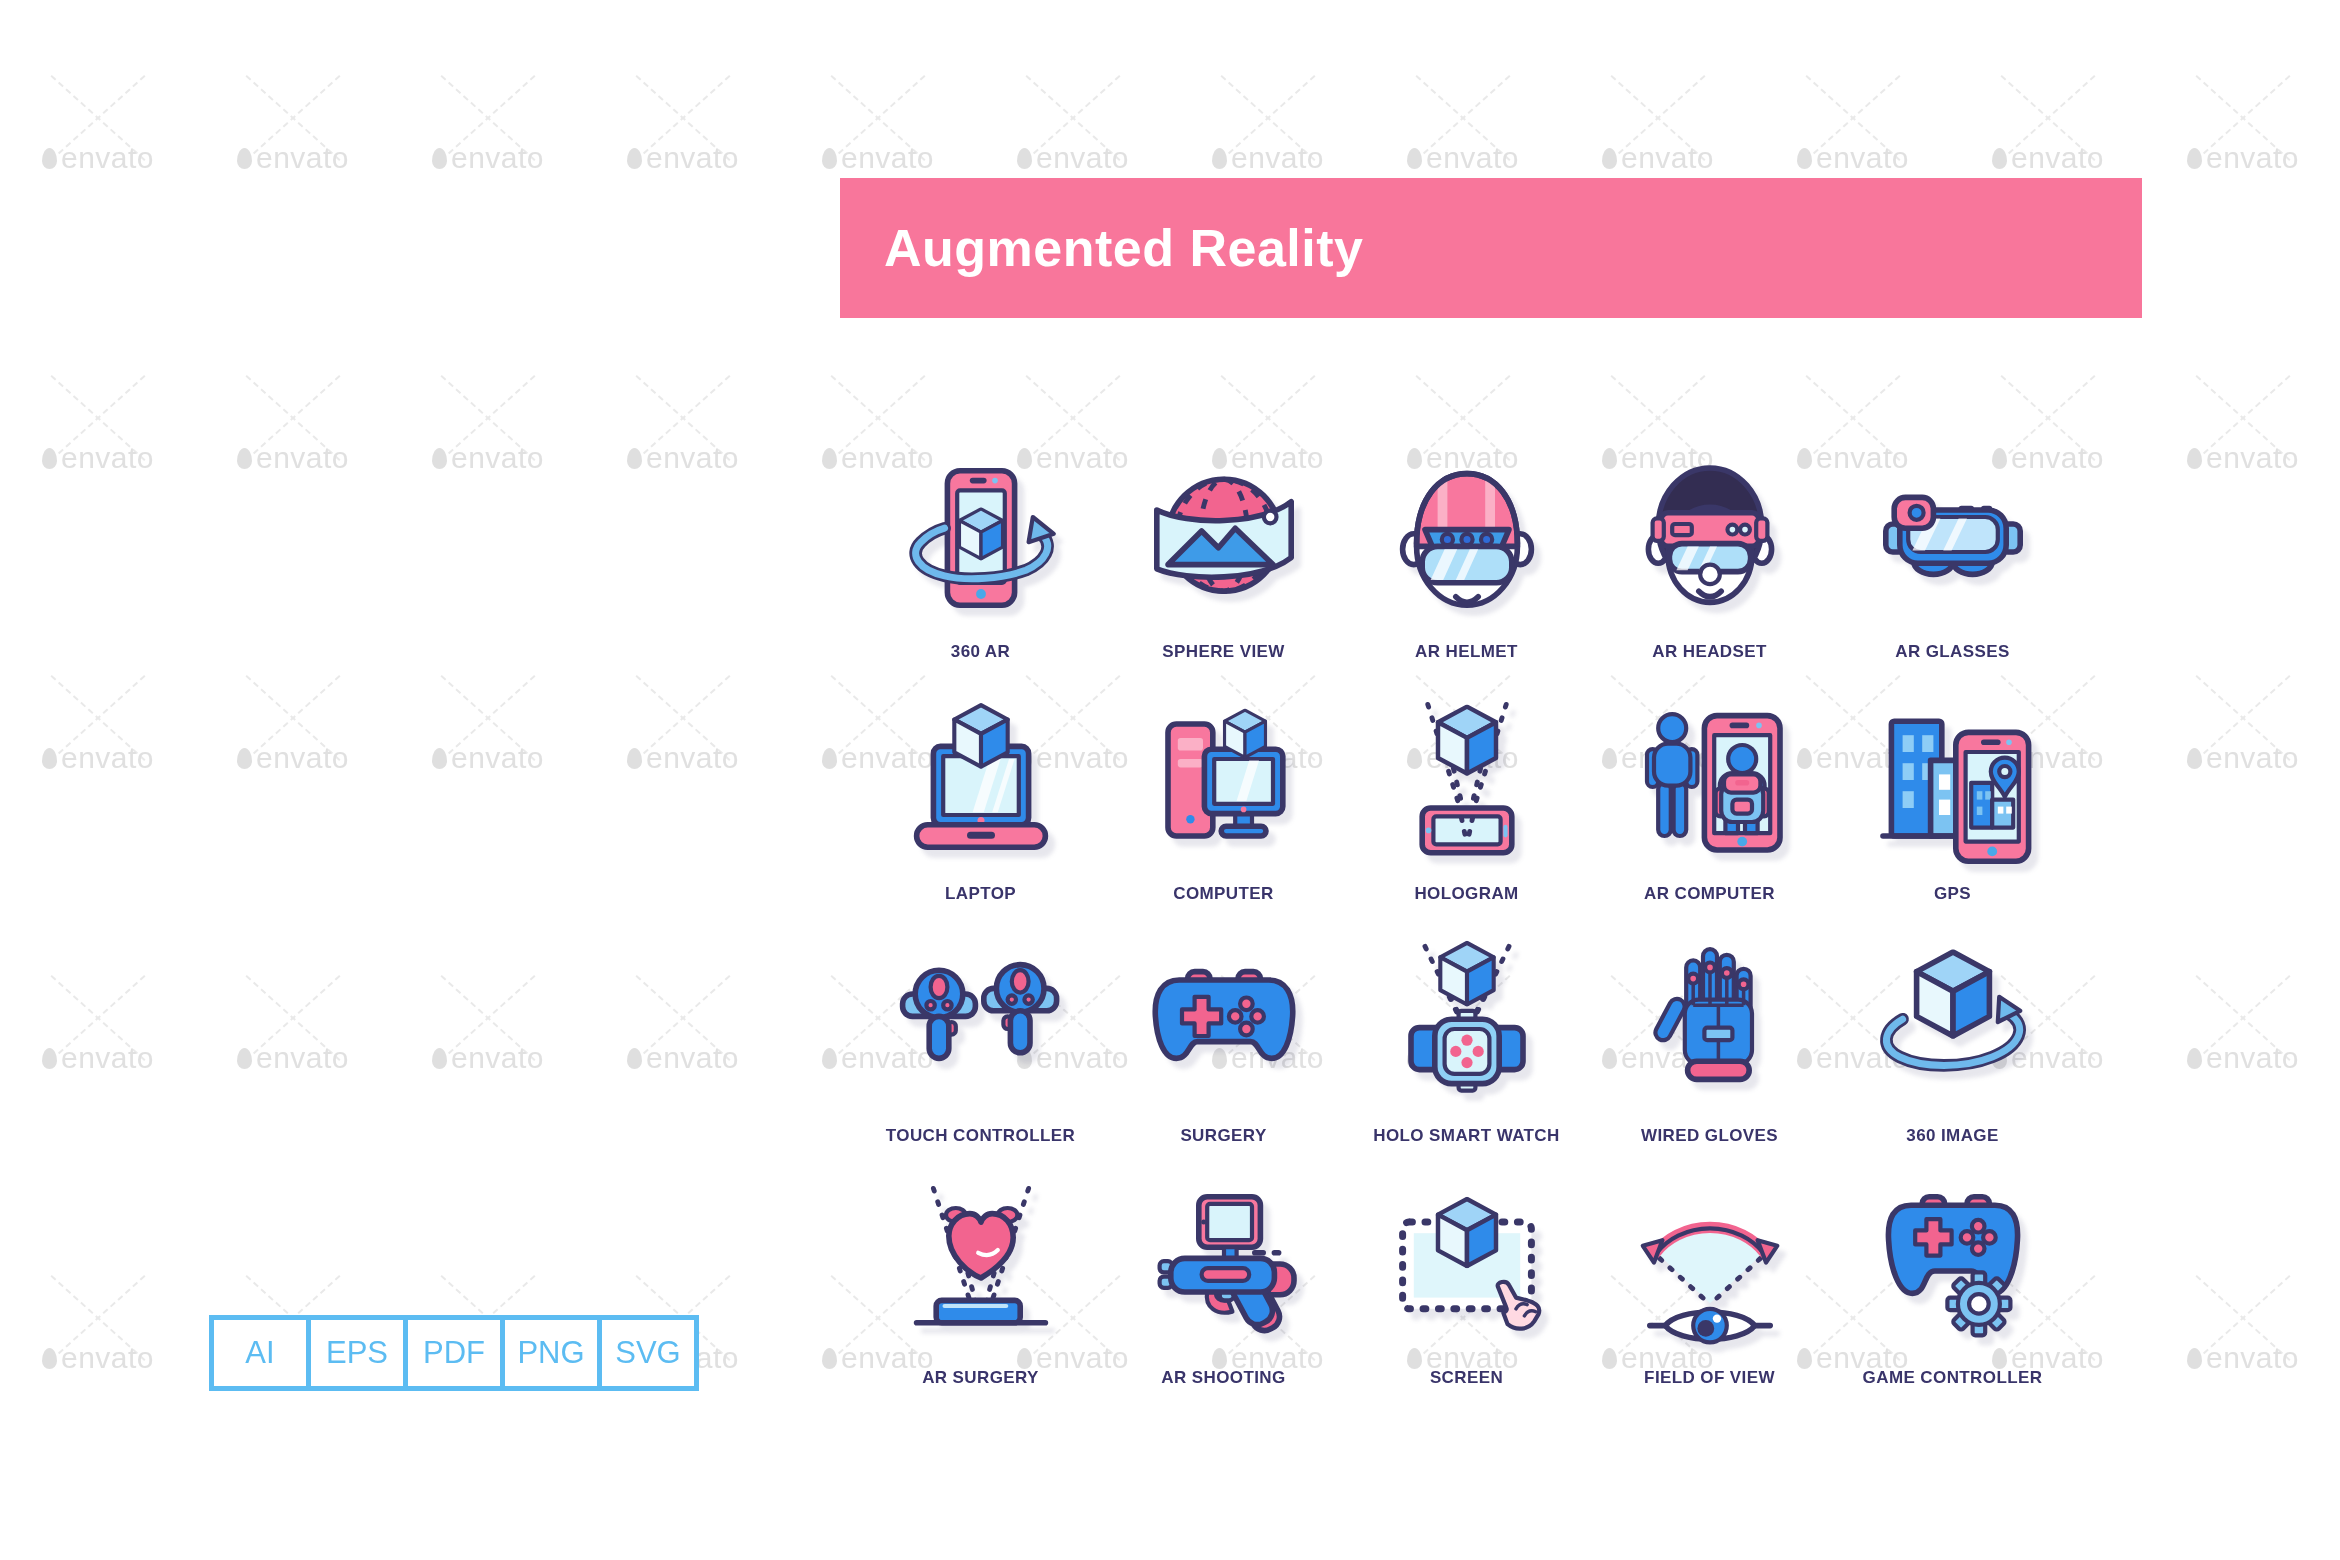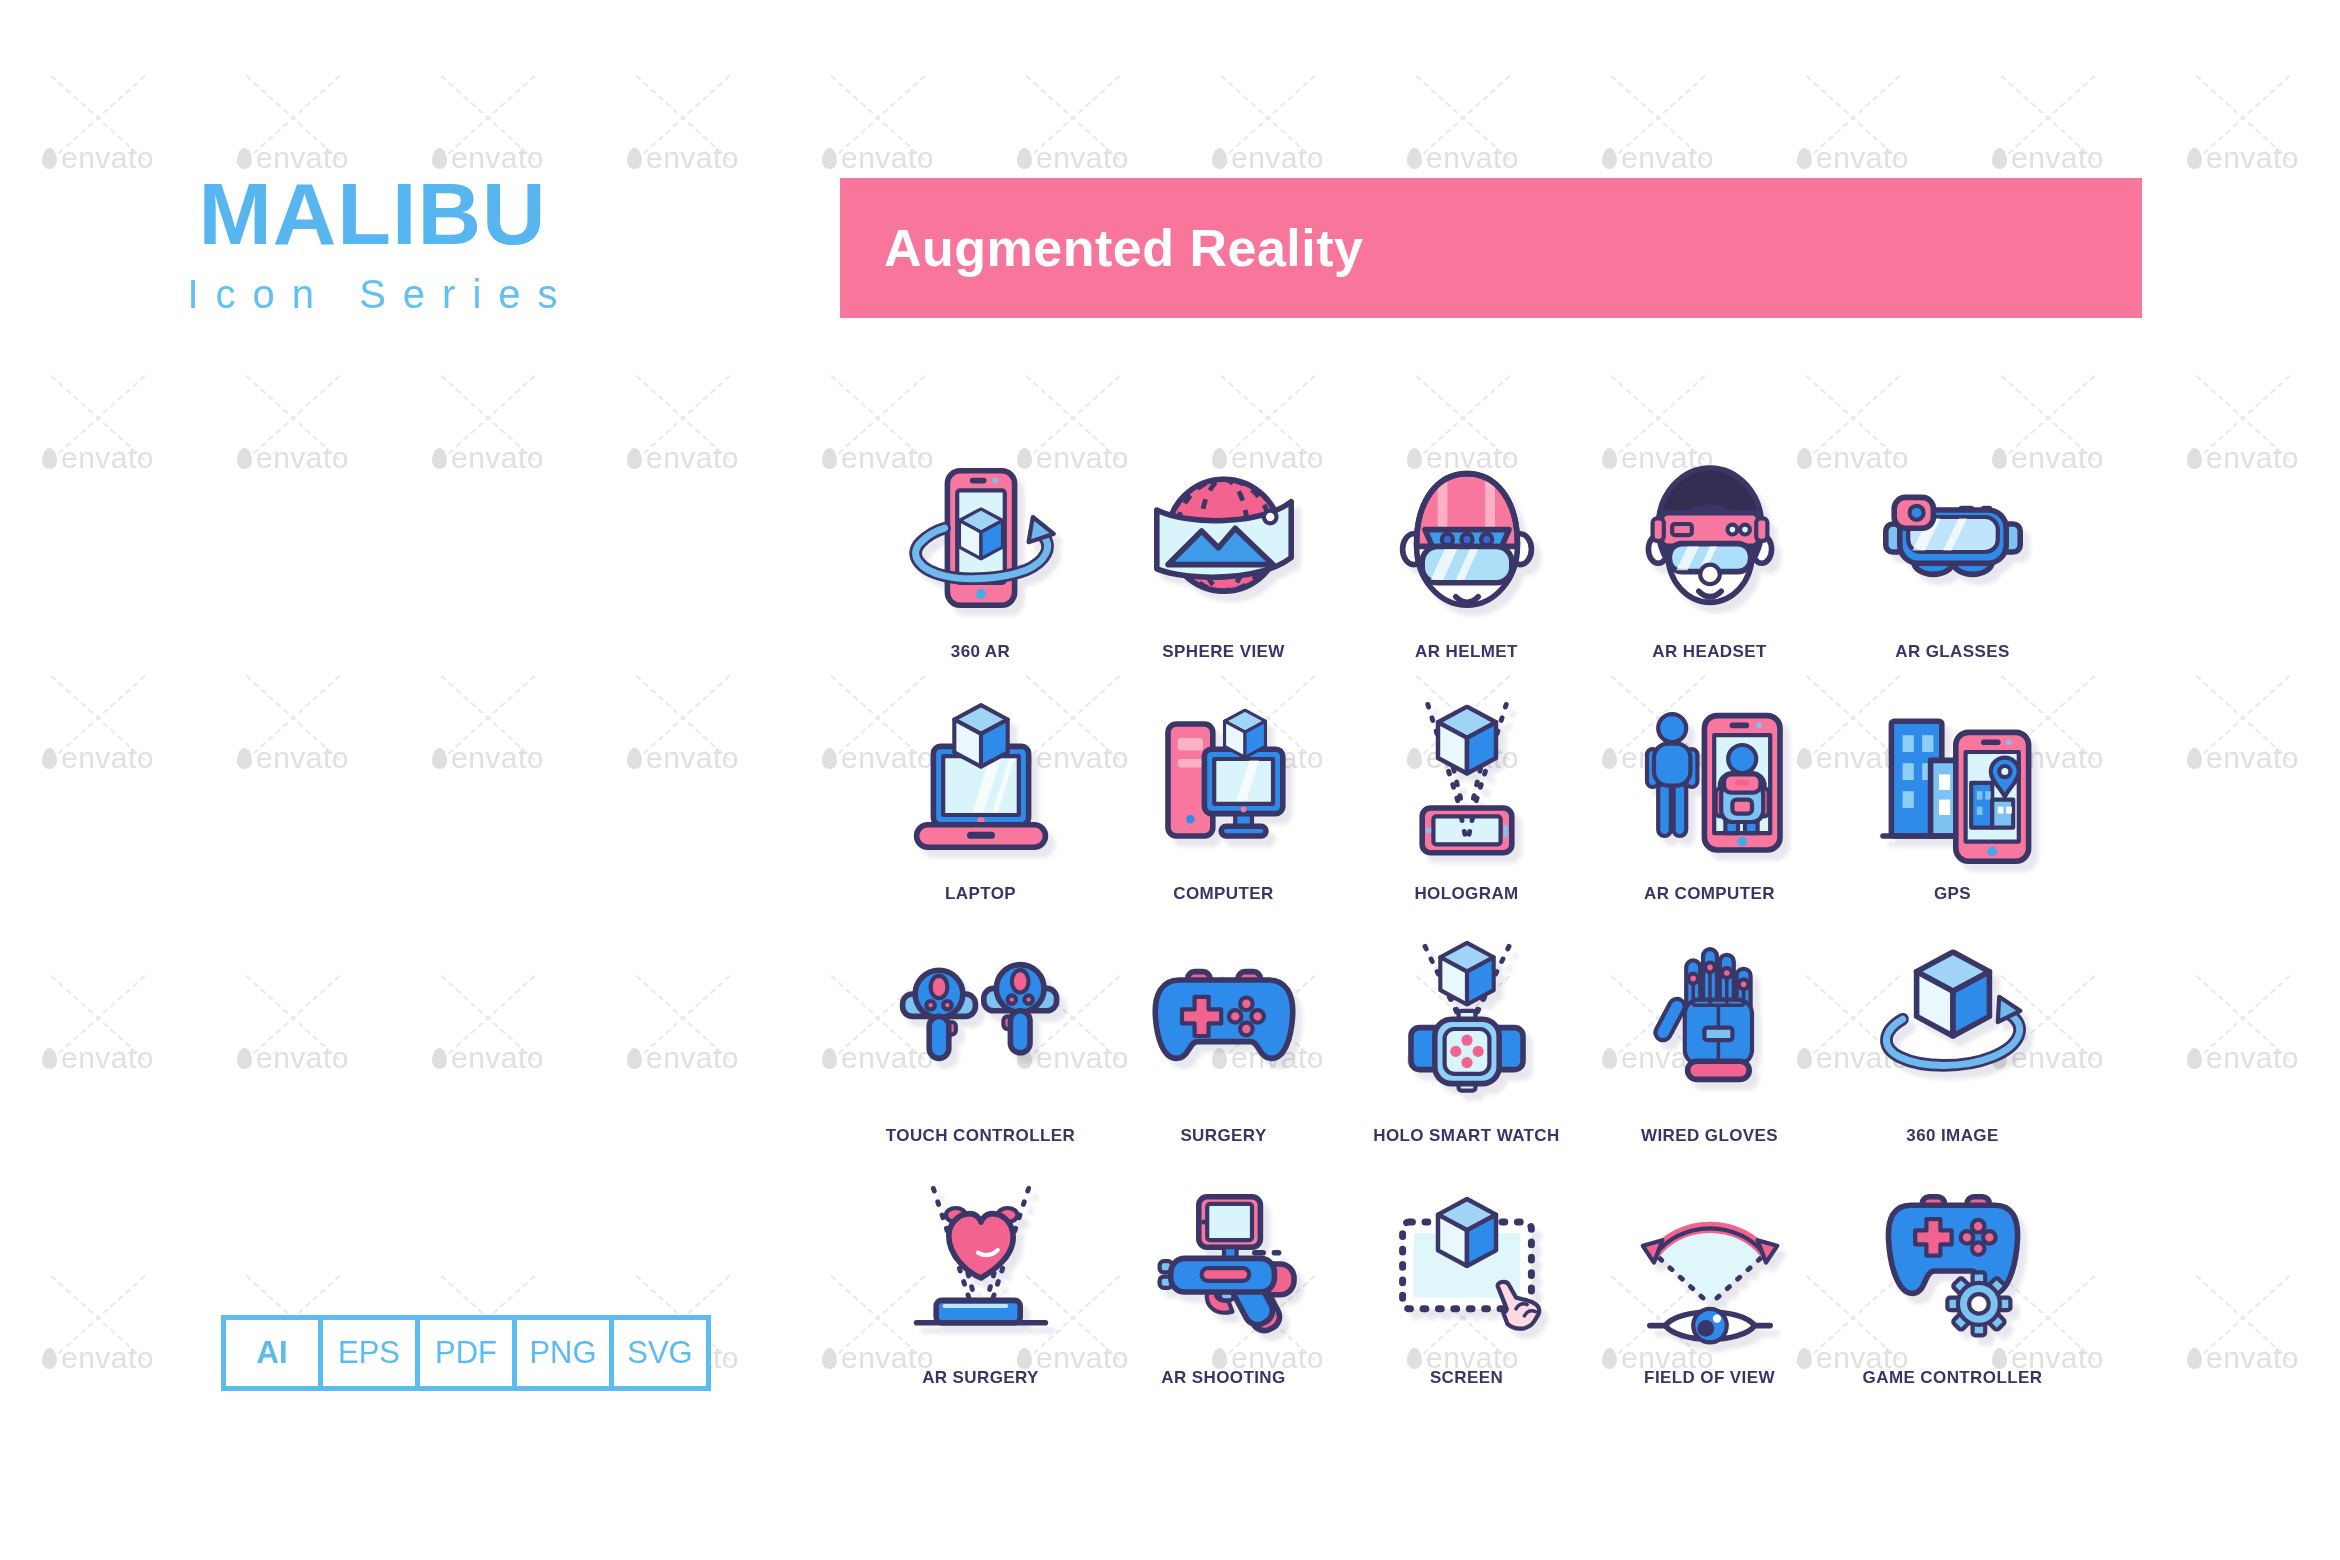--- a/index.html
+++ b/index.html
@@ -27,21 +27,21 @@
   .brand{position:absolute;left:0;top:170px;width:745px;text-align:center;z-index:3;}
   .brand-title{font-size:88px;font-weight:800;letter-spacing:1px;color:#57B5F0;line-height:1;}
   .brand-sub{margin-top:14px;font-size:40px;font-weight:500;letter-spacing:17px;padding-left:17px;color:#63C0F4;}
 
   .formats{position:absolute;left:209px;top:1315px;display:flex;z-index:3;}
   .format-badge{
     width:92px;height:66px;border:5px solid #5CBCF2;background:#fff;
     display:flex;align-items:center;justify-content:center;
     font-size:31px;color:#5CBCF2;font-weight:500;margin-left:-5px;
   }
-  .format-badge:first-child{margin-left:12px;font-weight:bold;}
+  .format-badge:first-child{margin-left:0;}
 
   
   .banner{
     position:absolute;left:840px;top:178px;width:1302px;height:140px;background:#F8769B;z-index:2;
     display:flex;align-items:center;
   }
   .banner-title{color:#ffffff;font-size:52px;font-weight:700;padding-left:44px;letter-spacing:.5px;}
 
   
   .grid{
@@ -493,24 +493,20 @@
       </div>
       <div class="wm-tile" style="left: 2173px; top: 1263px;">
         <div class="wm-x"></div>
         <div class="wm-row">
           <span class="wm-leaf"></span>
           <span class="wm-text">envato</span>
         </div>
       </div>
     </div>
 
-  <div class="brand">
-    <div class="brand-title">MALIBU</div>
-    <div class="brand-sub">Icon Series</div>
-  </div>
 
   <div class="formats">
     <div class="format-badge">AI</div>
     <div class="format-badge">EPS</div>
     <div class="format-badge">PDF</div>
     <div class="format-badge">PNG</div>
     <div class="format-badge">SVG</div>
   </div>
 
   <div class="banner">

